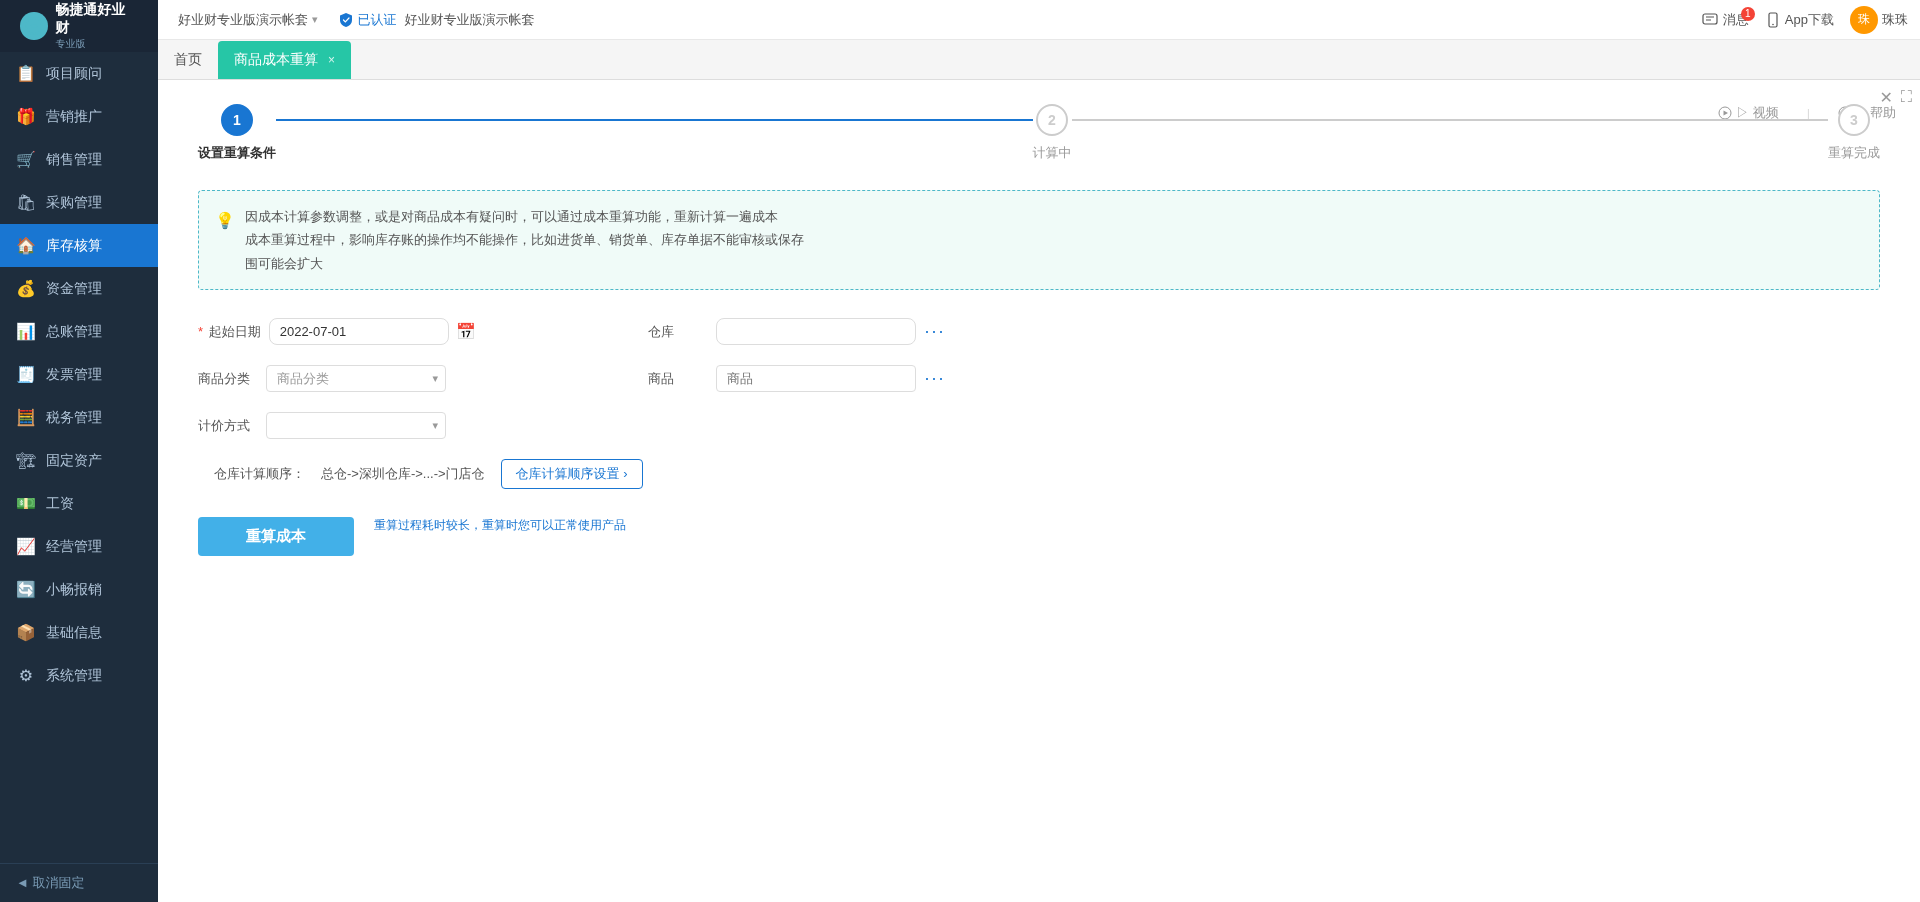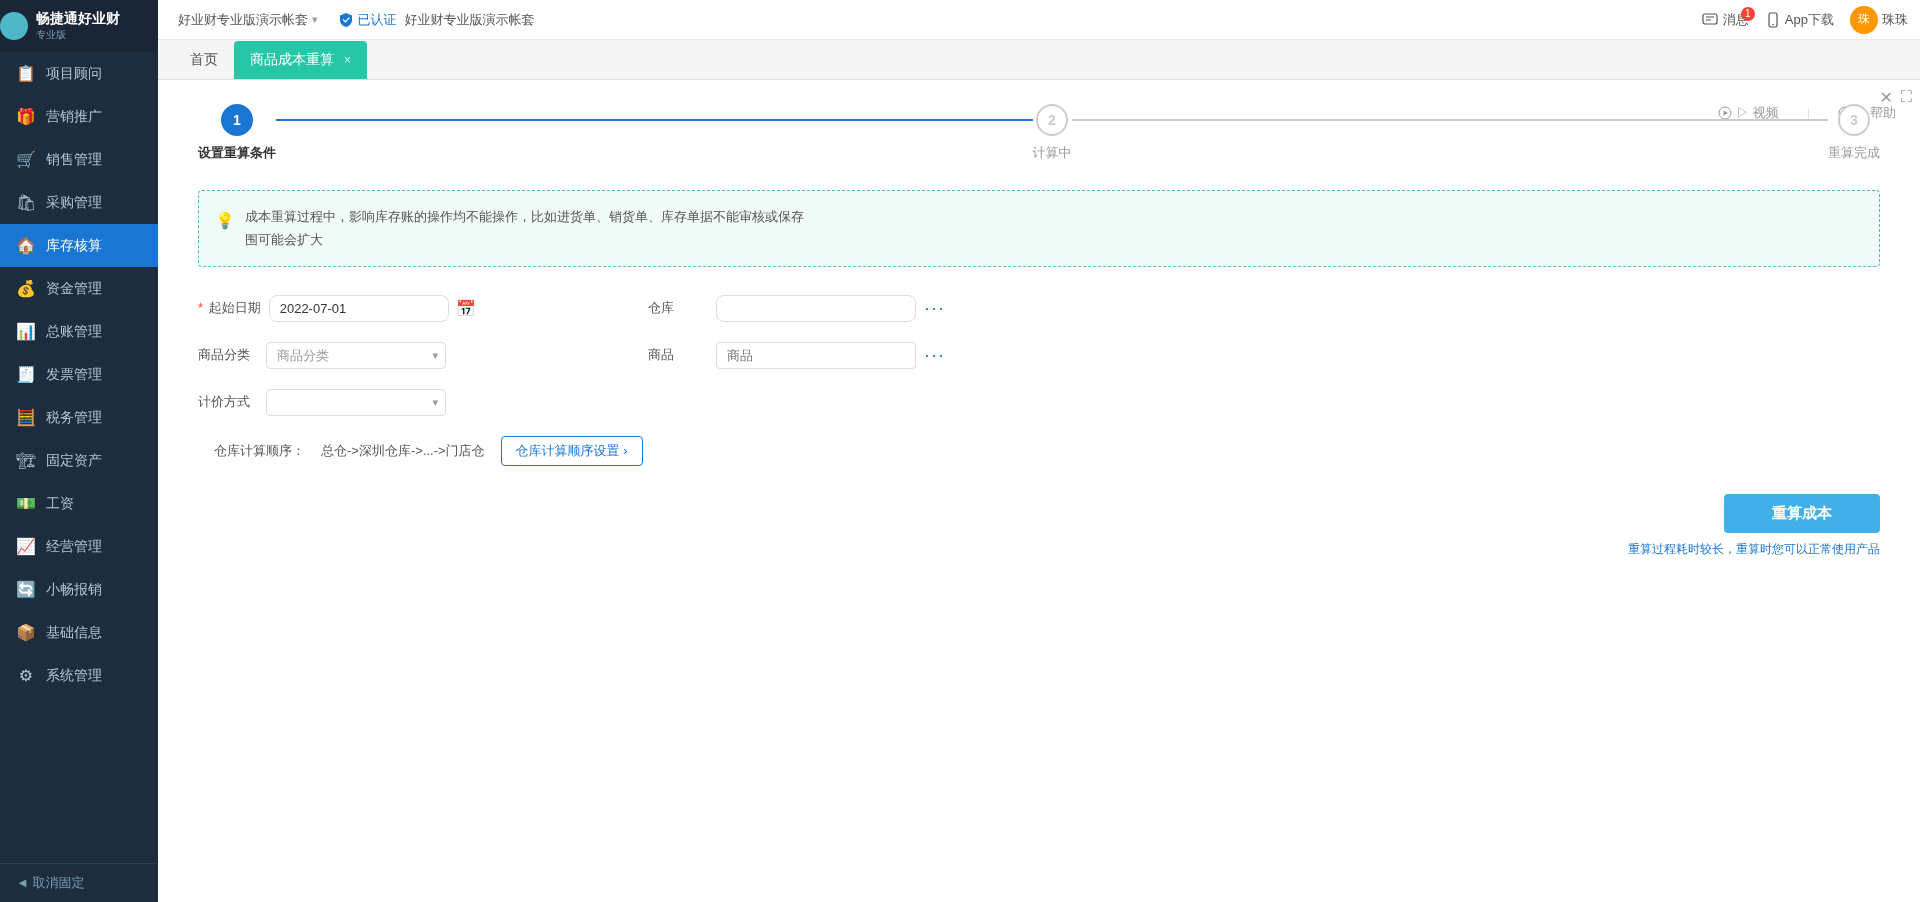--- a/index.html
+++ b/index.html
@@ -10,21 +10,21 @@
       width: 158px;
       min-width: 158px;
       background: #1e2d3d;
       color: #c8d4e0;
       display: flex;
       flex-direction: column;
       height: 100%;
     }
     .sidebar-header {
       background: #1a2636;
-      padding: 10px 0;
+      padding: 10px 20px;
       display: flex;
       align-items: center;
       gap: 8px;
       height: 52px;
     }
     .sidebar-logo-icon {
       width: 28px; height: 28px;
       background: #4db8c8;
       border-radius: 50%;
       display: flex; align-items: center; justify-content: center;
@@ -131,21 +131,21 @@
       font-size: 12px; color: white;
     }
 
     
     .tabs-bar {
       height: 40px;
       background: #f5f5f5;
       border-bottom: 1px solid #ddd;
       display: flex;
       align-items: flex-end;
-      padding: 0 16px;
+      padding: 0 0;
       gap: 0;
     }
     .tab {
       padding: 8px 16px;
       font-size: 14px;
       cursor: pointer;
       color: #555;
       background: #f5f5f5;
       border: none;
       height: 38px;
@@ -311,23 +311,23 @@
       font-size: 13px;
       cursor: pointer;
       display: flex;
       align-items: center;
       gap: 4px;
     }
 
     
     .recalc-section {
       display: flex;
-      flex-direction: column;
-      align-items: flex-end;
-      gap: 8px;
+      flex-direction: row;
+      align-items: flex-start;
+      gap: 20px;
       margin-top: 12px;
     }
     .recalc-btn {
       background: #42b0e8;
       color: #fff;
       border: none;
       border-radius: 4px;
       padding: 10px 48px;
       font-size: 15px;
       cursor: pointer;
@@ -552,20 +552,21 @@
       <div class="step-line"></div>
       <div class="step-item">
         <div class="step-circle inactive">3</div>
         <span class="step-label inactive">重算完成</span>
       </div>
     </div>
 
     <div class="info-box">
       <span class="info-icon">💡</span>
       <div>
+        <div>因成本计算参数调整，或是对商品成本有疑问时，可以通过成本重算功能，重新计算一遍成本</div>
         <div>成本重算过程中，影响库存账的操作均不能操作，比如进货单、销货单、库存单据不能审核或保存</div>
         <div>围可能会扩大</div>
       </div>
     </div>
 
     <div class="form-section">
 
       <div class="form-row">
         <div class="form-field">
           <span class="form-label">

